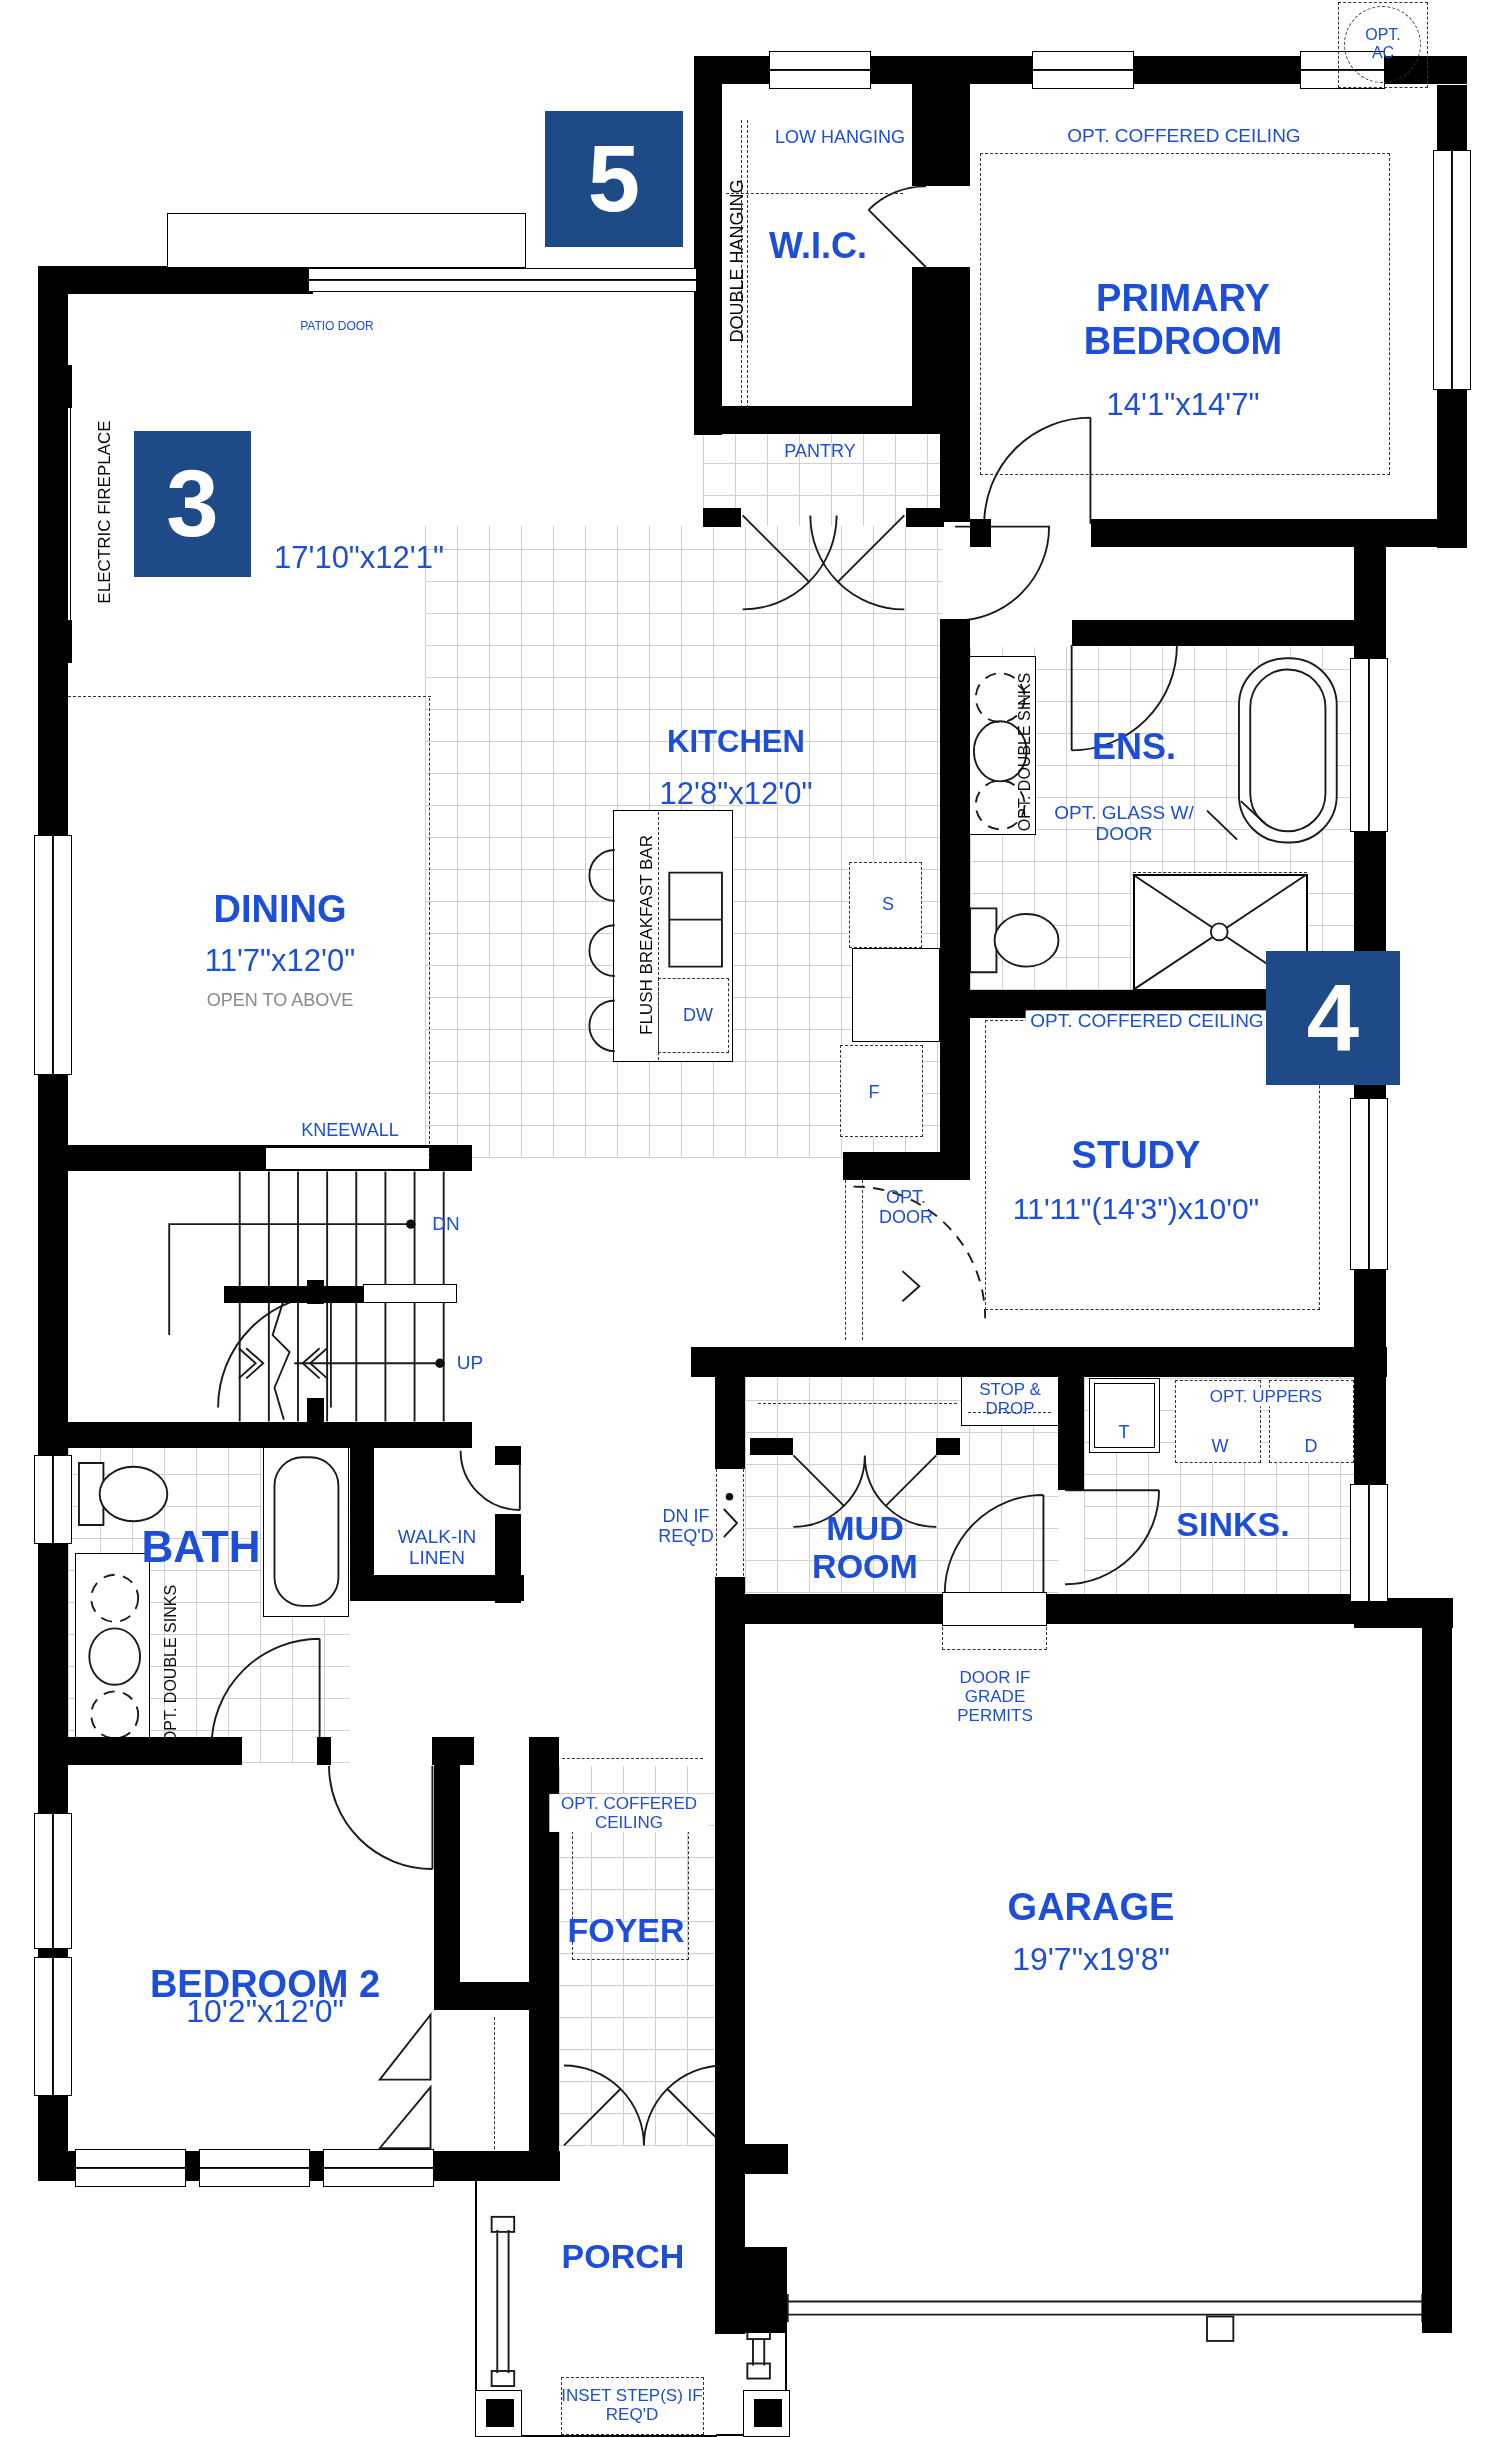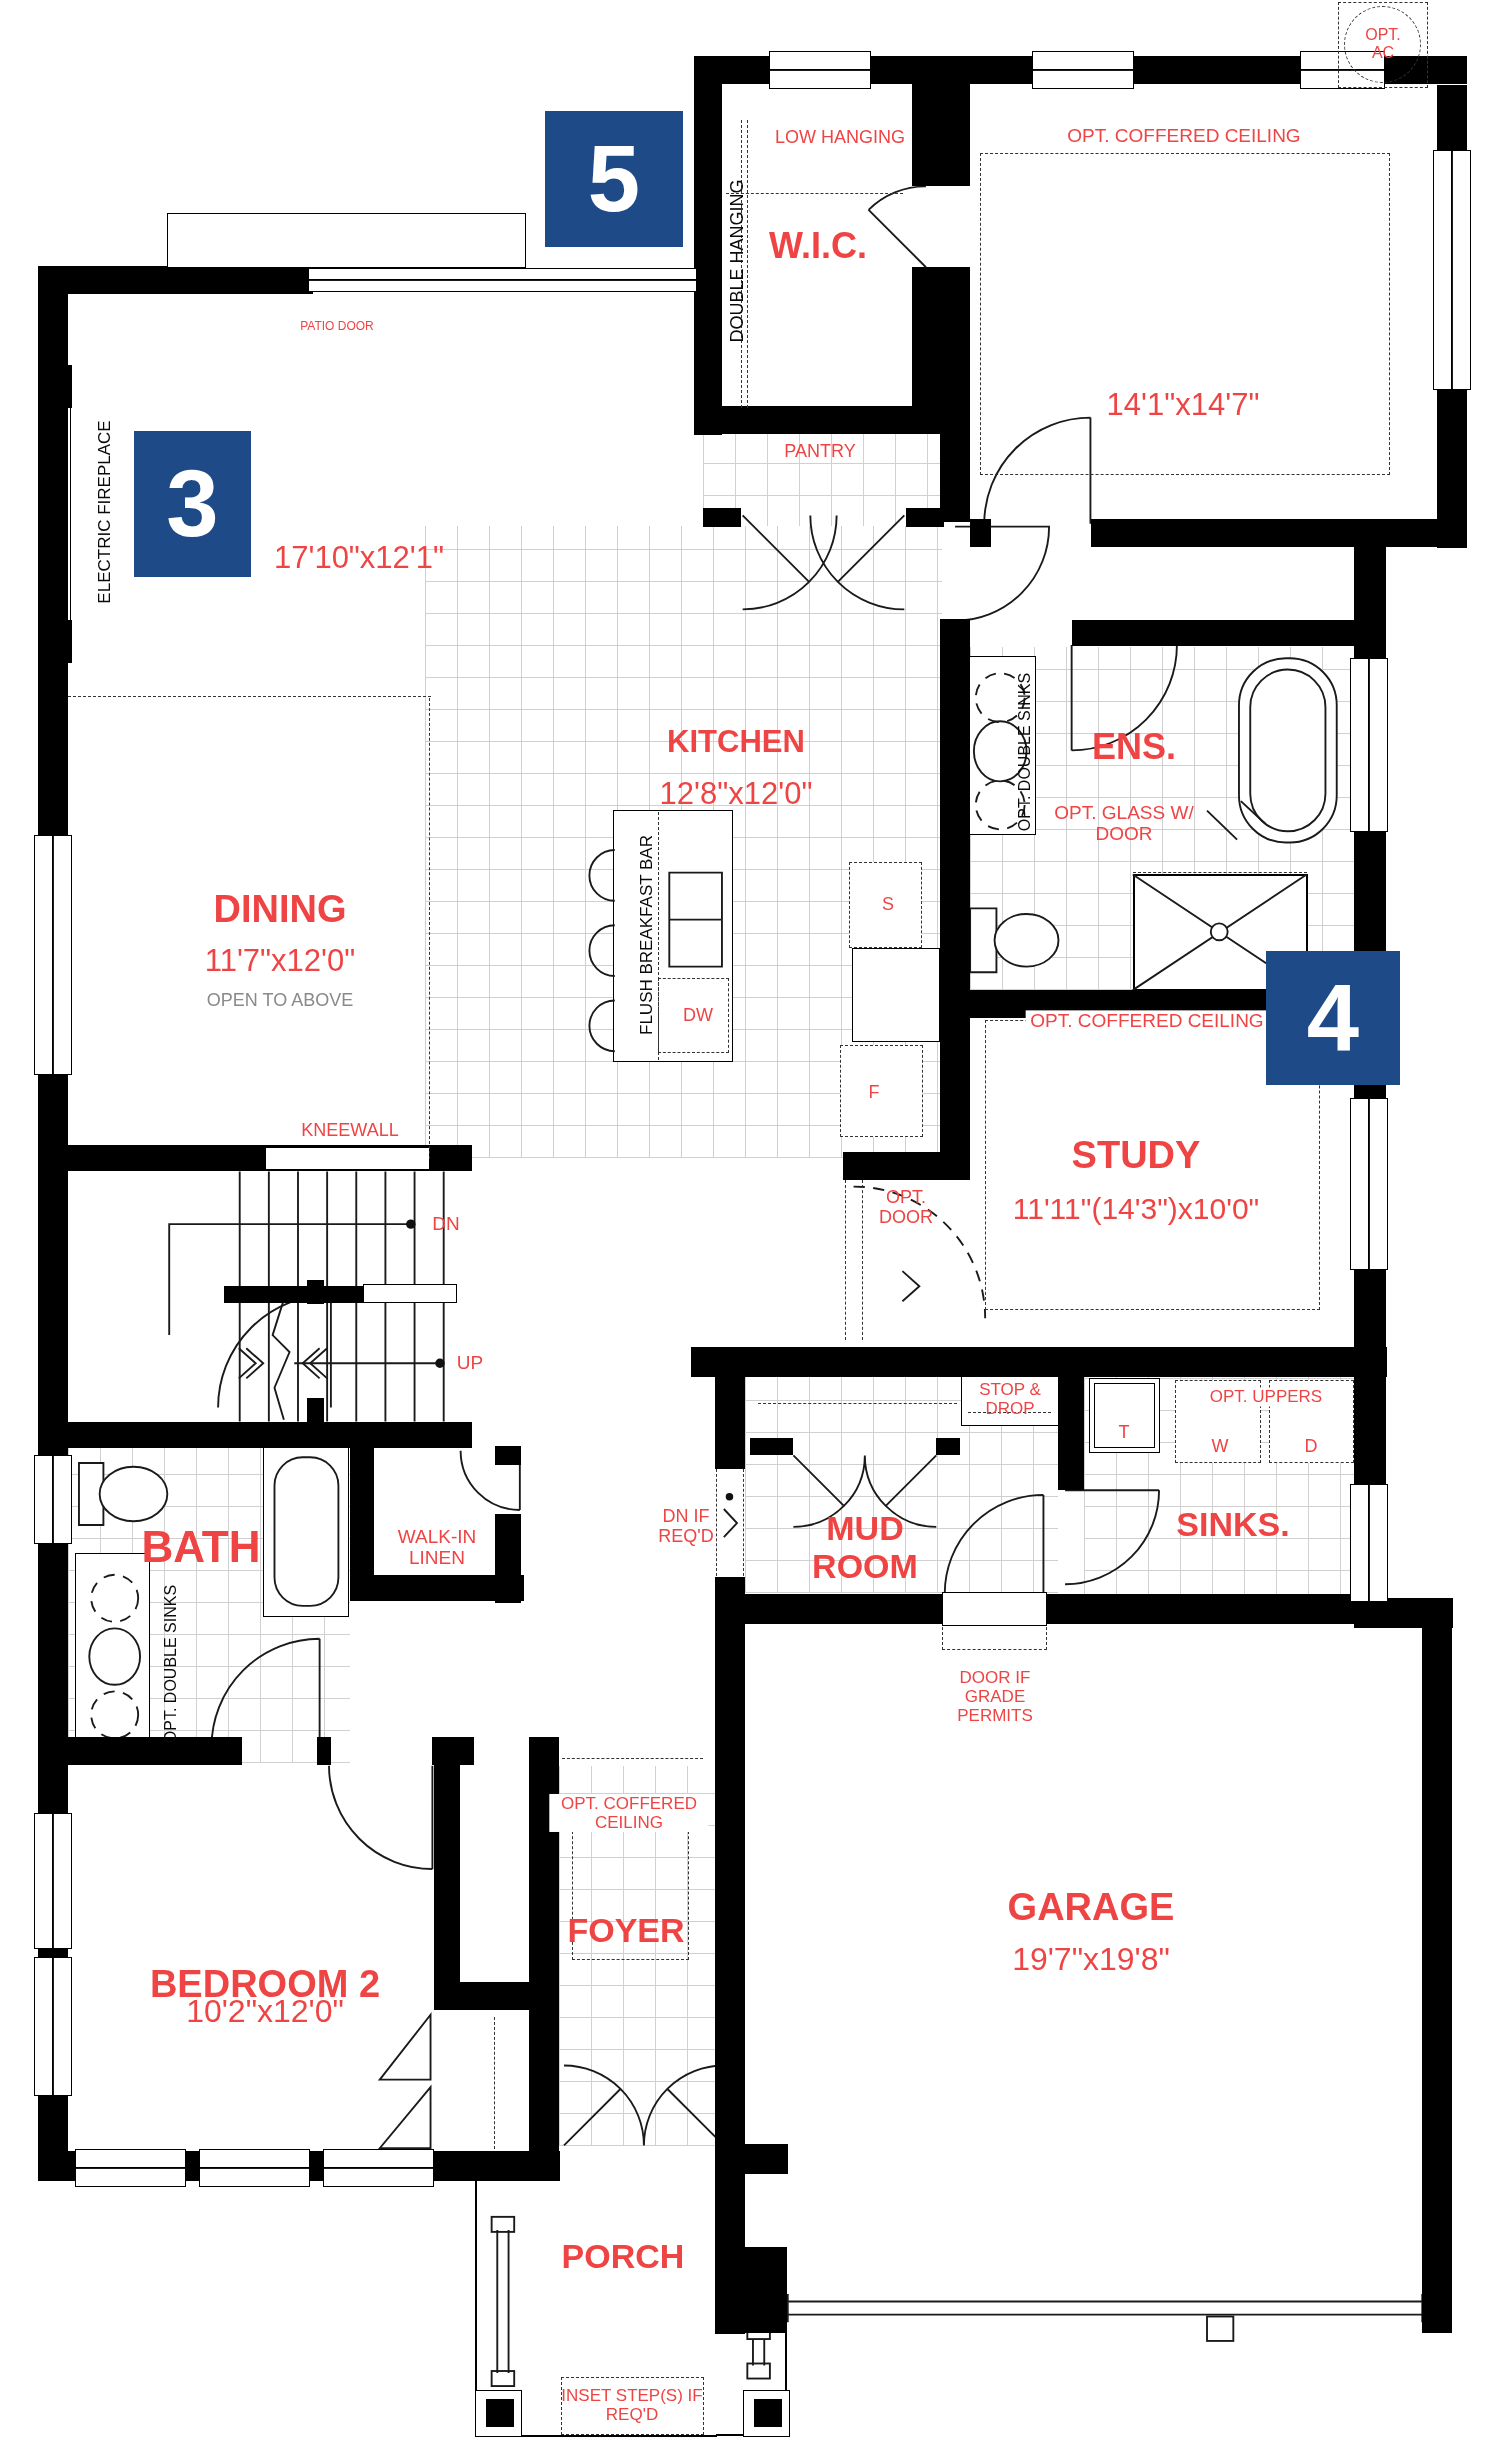--- a/index.html
+++ b/index.html
@@ -11,21 +11,21 @@
   .wbox{position:absolute;background:#fff;border:1.9px solid #000;box-sizing:border-box;}
   .wbox .inner{position:absolute;inset:3.8px;border:1.4px solid #000;}
   .dash{position:absolute;border:1.9px dashed #333;box-sizing:border-box;}
   .dash.fill{background:#fff;}
   .dashline-h{position:absolute;border-top:1.9px dashed #333;height:0;}
   .dashline-v{position:absolute;border-left:1.9px dashed #333;width:0;}
   .rod{position:absolute;border-left:1.9px dashed #333;border-right:1.9px dashed #333;width:4.7px;}
   .win{position:absolute;background:#fff;border:1.9px solid #000;box-sizing:border-box;}
   .winH{background-image:linear-gradient(#000,#000);background-size:100% 1.9px;background-position:center;background-repeat:no-repeat;}
   .winV{background-image:linear-gradient(#000,#000);background-size:1.9px 100%;background-position:center;background-repeat:no-repeat;}
-  .lbl{position:absolute;transform:translate(-50%,-50%);text-align:center;color:#ef4444;
+  .lbl{position:absolute;transform:translate(-50%,-50%);text-align:center;color:#1d4ed8;
        line-height:1.12;white-space:nowrap;}
   .wrap{white-space:normal;}
   .b{font-weight:700;}
   .gray{color:#8a8a8a;}
   .bg{background:#fff;padding:0 4.7px;}
   .vlbl{position:absolute;writing-mode:vertical-rl;transform:translate(-50%,-50%) rotate(180deg);
         text-align:center;color:#0a0a0a;white-space:nowrap;}
   .marker{position:absolute;display:flex;align-items:center;justify-content:center;
           color:#fff;font-weight:700;font-size:94px;}
   svg.lines{position:absolute;left:0;top:0;}
@@ -229,20 +229,21 @@
   <div class="dashline-h" style="left:1133px;top:872px;width:174px;"></div>
   <div class="dashline-h" style="left:562px;top:1758px;width:141px;"></div>
   <div class="dashline-v" style="left:494px;top:2017px;height:132px;"></div>
   <div class="dashline-v" style="left:658px;top:812px;height:248px;"></div>
 
   <div class="lbl wrap" style="left:1383px;top:44px;width:56px;font-size:16px;">OPT. AC</div>
   <div class="lbl" style="left:840px;top:137px;font-size:18px;">LOW HANGING</div>
   <div class="vlbl" style="left:737px;top:261px;font-size:18px;">DOUBLE HANGING</div>
   <div class="lbl b" style="left:818px;top:246px;font-size:36px;">W.I.C.</div>
   <div class="lbl" style="left:1184px;top:136px;font-size:19px;">OPT. COFFERED CEILING</div>
+  <div class="lbl wrap b" style="left:1183px;top:320px;width:263px;font-size:38px;">PRIMARY BEDROOM</div>
   <div class="lbl" style="left:1183px;top:405px;font-size:31px;">14'1"x14'7"</div>
   <div class="lbl" style="left:337px;top:327px;font-size:12px;">PATIO DOOR</div>
   <div class="lbl" style="left:359px;top:558px;font-size:31px;">17'10"x12'1"</div>
   <div class="vlbl" style="left:105px;top:512px;font-size:17px;">ELECTRIC FIREPLACE</div>
   <div class="lbl" style="left:820px;top:451px;font-size:18px;">PANTRY</div>
   <div class="lbl b" style="left:736px;top:742px;font-size:31px;">KITCHEN</div>
   <div class="lbl" style="left:736px;top:794px;font-size:31px;">12'8"x12'0"</div>
   <div class="lbl b" style="left:280px;top:909px;font-size:38px;">DINING</div>
   <div class="lbl" style="left:280px;top:961px;font-size:31px;">11'7"x12'0"</div>
   <div class="lbl gray" style="left:280px;top:1000px;font-size:18px;">OPEN TO ABOVE</div>

